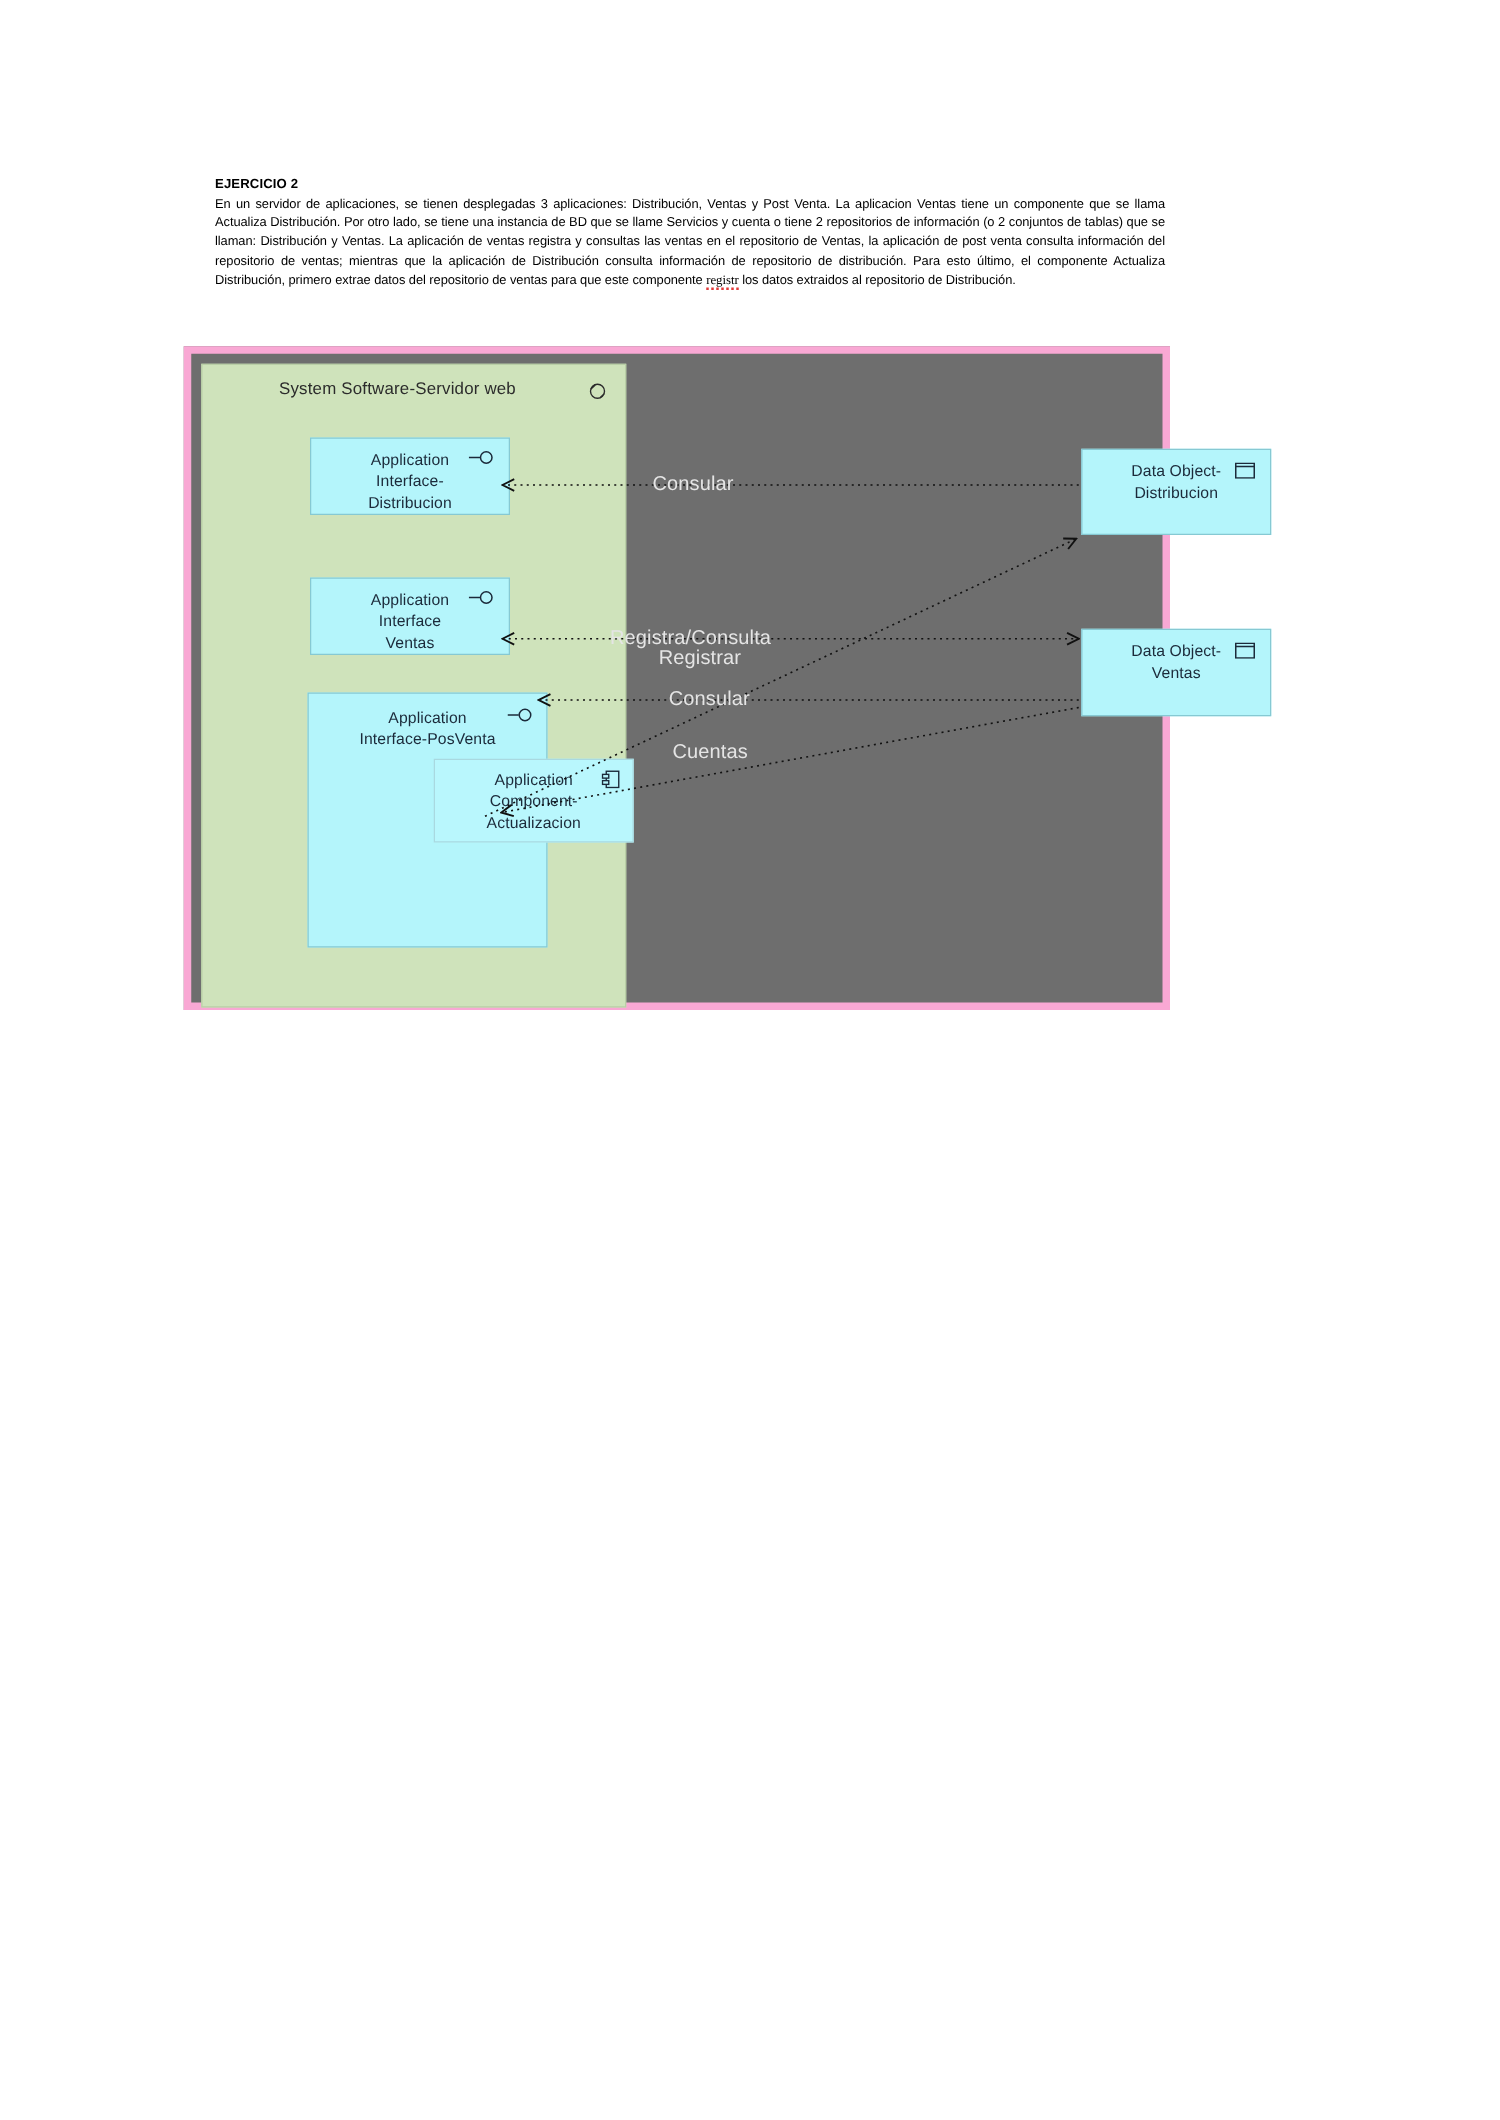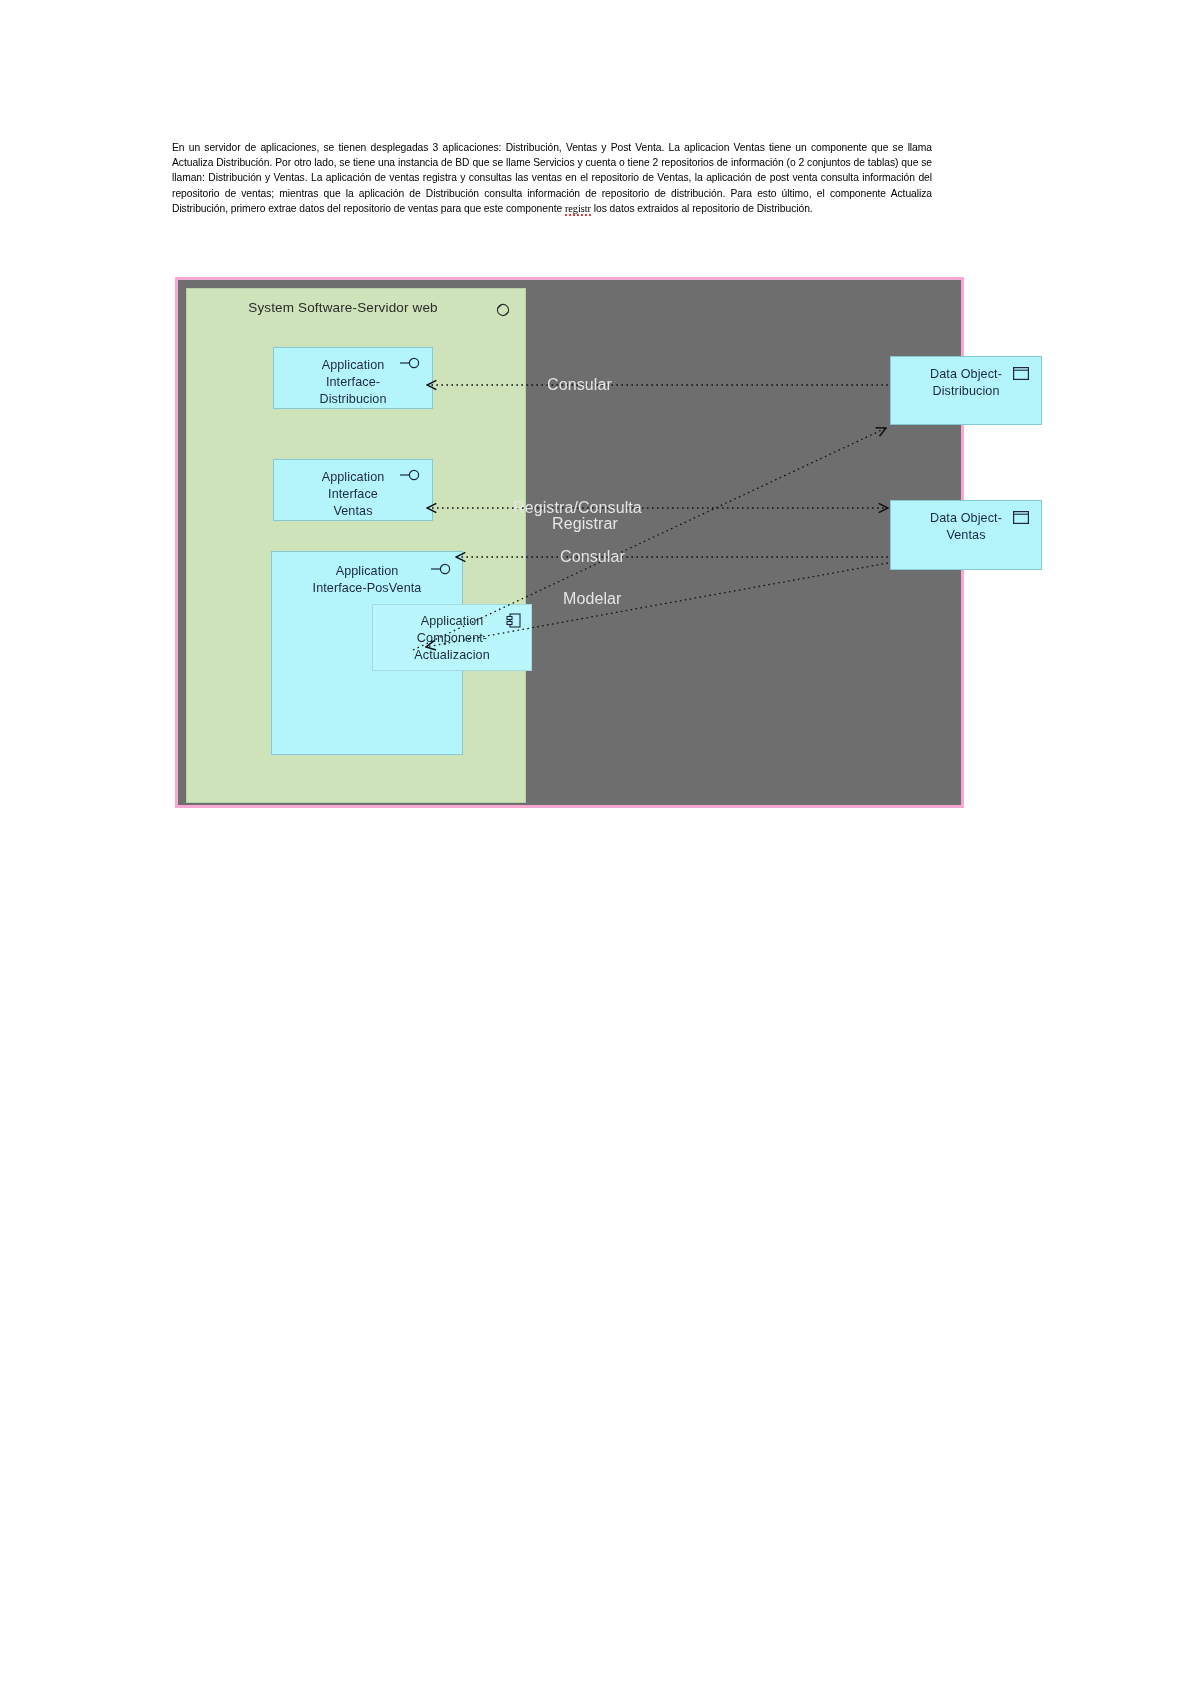--- a/index.html
+++ b/index.html
@@ -35,24 +35,24 @@
     padding-bottom:0px;
     font-family:Liberation Serif, serif;
   }
   .ex-last{
     font-size:10.3px; color:#000; line-height:15.2px; margin-top:0px;
   }
 
   
   .diagram{
     position:absolute;
-    left:175px; top:277px;
+    left:147px; top:277px;
     width:789px; height:531px;
     background:#6e6e6e;
-    border:3px solid #f9a8d4;
+    border:6px solid #f9a8d4;
     box-sizing:border-box;
   }
 
   .pkg{
     position:absolute;
     background:#cfe3bb;
     border:1px solid #b9cfa6;
     box-sizing:border-box;
   }
   .pkg-left{ left:8px; top:8px; width:340px; height:515px; }
@@ -116,20 +116,21 @@
     position:absolute; left:0; top:0; width:789px; height:531px;
     overflow:visible; pointer-events:none;
   }
 </style>
 </head>
 <body>
 
 <div class="page">
 
   <div class="textblock">
+    <div class="ex-title">EJERCICIO 2</div>
     <div class="ex-para"><span>En un servidor de aplicaciones, se tienen desplegadas 3 aplicaciones: Distribución, Ventas y Post Venta. La aplicacion Ventas tiene un componente que se llama Actualiza Distribución. Por otro lado, se tiene una instancia de BD que se llame Servicios y cuenta o tiene 2 repositorios de información (o 2 conjuntos de tablas) que se llaman: Distribución y Ventas. La aplicación de ventas registra y consultas las ventas en el repositorio de Ventas, la aplicación de post venta consulta información del repositorio de ventas; mientras que la aplicación de Distribución consulta información de repositorio de distribución. Para esto último, el componente Actualiza Distribución, primero extrae datos del repositorio de ventas para que este componente</span> <span class="sq">registr</span><span> los datos extraidos al repositorio de Distribución.</span></div>
   </div>
 
   <div class="diagram">
 
     <div class="pkg pkg-left">
       <div class="pkg-title">System Software-Servidor web</div>
       <span class="node-icon">
         <svg width="16" height="16" viewBox="0 0 16 16">
           <circle cx="8" cy="8" r="5.6" fill="none" stroke="#2b2b2b" stroke-width="1.1"></circle>
@@ -232,16 +233,16 @@
     </svg>
 
     <div class="conn-label" style="left:365px;top:96px;background:transparent;padding:0 4px;">Consular</div>
 
     <div class="conn-label" style="left:330px;top:219px;padding:0 5px;">Registra/Consulta</div>
 
     <div class="conn-label" style="left:369px;top:235px;padding:0 5px;text-align:right;">Registrar</div>
 
     <div class="conn-label" style="left:377px;top:268px;padding:0 5px;">Consular</div>
 
-    <div class="conn-label" style="left:380px;top:310px;padding:0 5px;">Modelar</div>
+    <div class="conn-label" style="left:380px;top:310px;padding:0 5px;">Cuentas</div>
 
   </div>
 </div>
 
 </body></html>

